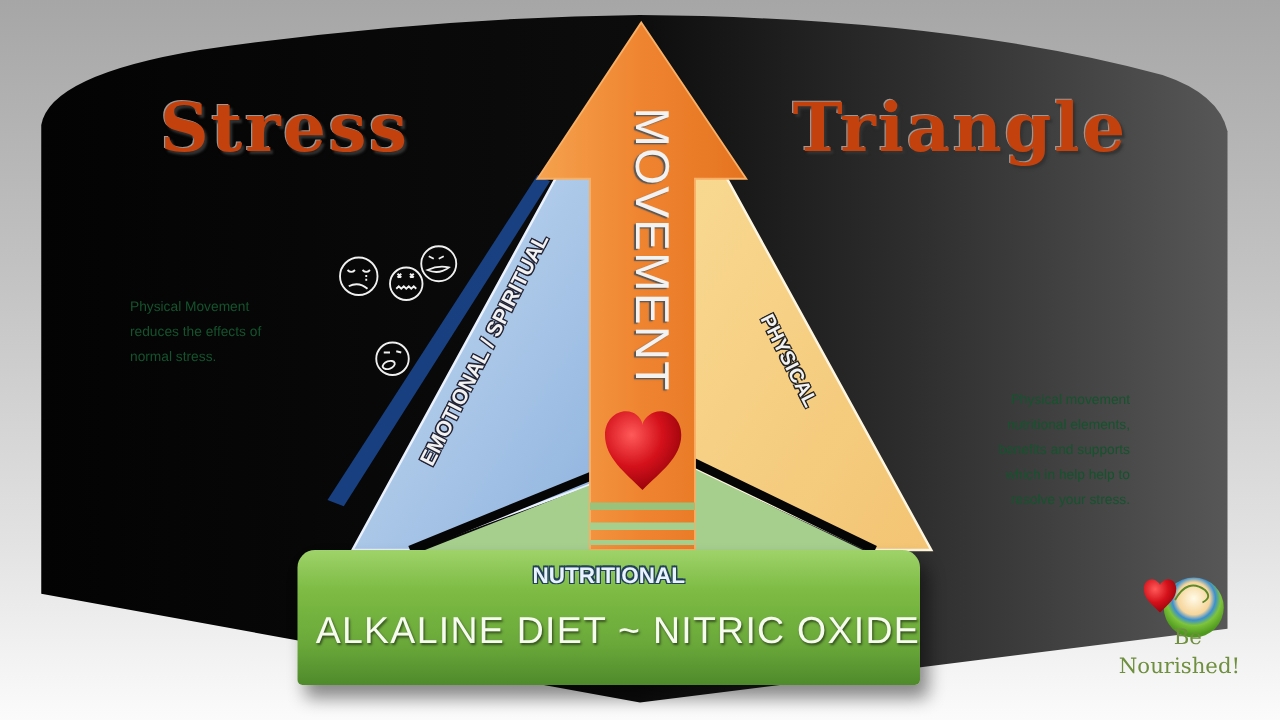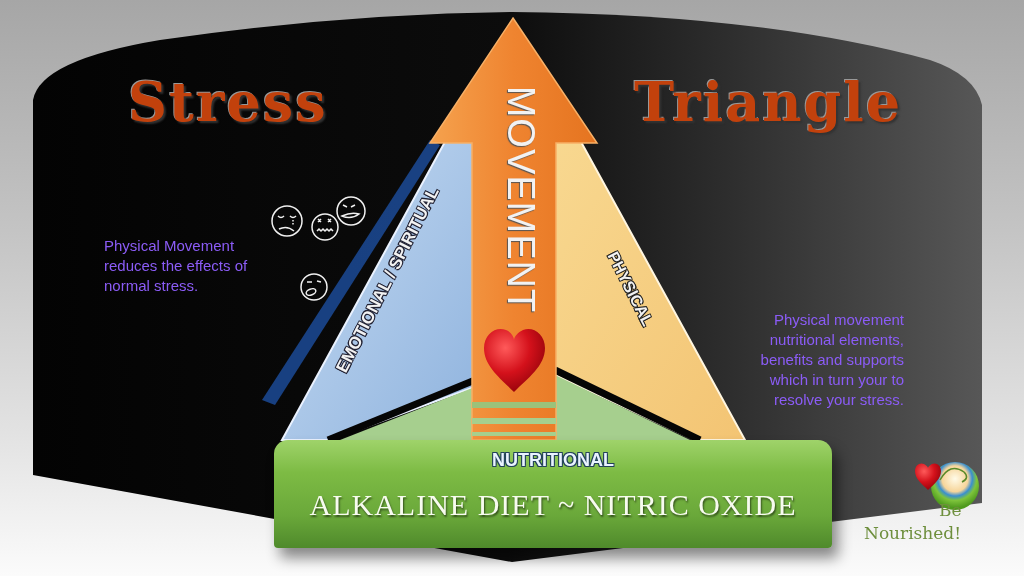--- a/index.html
+++ b/index.html
@@ -12,22 +12,22 @@
   svg.art { position: absolute; left: 0; top: 0; }
   .title-word {
     position: absolute; top: 70px;
     font-family: "DejaVu Serif", serif; font-weight: bold; font-size: 54px;
     color: #c2410c; letter-spacing: 2px;
     text-shadow: 2px 2px 2px #333, -1px -1px 0 #999;
   }
   .title-left { left: 128px; }
   .title-right { left: 610px; margin-left: 24px; }
   .caption {
-    position: absolute; color: #8b5cf6;
-    font-family: "Liberation Sans", sans-serif; font-size: 15px; line-height: 20px;
+    position: absolute; color: #14532d;
+    font-family: "Liberation Sans", sans-serif; font-size: 11px; line-height: 20px;
   }
   .caption-left { left: 104px; top: 236px; width: 190px; }
   .caption-right { left: 720px; top: 310px; width: 184px; text-align: right; }
   .caption span { display: block; white-space: nowrap; }
   .rot {
     position: absolute; font-family: "Liberation Sans", sans-serif; font-weight: bold;
     color: #f2f2f2; white-space: nowrap; transform-origin: center center;
   }
   .label-emotional {
     left: 258px; top: 270px; width: 260px; text-align: center;
@@ -39,43 +39,42 @@
     font-size: 16px; transform: rotate(63deg);
     text-shadow: 1px 1px 0 #222, -1px -1px 0 #222, 1px -1px 0 #222, -1px 1px 0 #222;
   }
   .label-movement {
     left: 380px; top: 178px; width: 280px; text-align: center;
     font-size: 38px; font-weight: normal; letter-spacing: 1px;
     transform: rotate(90deg);
     text-shadow: 1px 1px 1px #555;
   }
   .banner {
-    position: absolute; left: 238px; top: 440px; width: 558px; height: 108px;
+    position: absolute; left: 238px; top: 440px; width: 498px; height: 108px;
     border-radius: 14px 14px 4px 4px;
     background: linear-gradient(180deg, #9fd36a 0%, #7dbb44 30%, #6aa83a 70%, #4f8a2b 100%);
     box-shadow: 6px 10px 14px rgba(0,0,0,0.45);
-    margin-left: 36px;
   }
   .banner-sub {
     position: absolute; left: 0; width: 100%; top: 10px; text-align: center;
     font-family: "Liberation Sans", sans-serif; font-weight: bold; font-size: 18px;
     color: #e9f3ff;
     text-shadow: 1px 1px 0 #23425a, -1px -1px 0 #23425a, 1px -1px 0 #23425a, -1px 1px 0 #23425a;
   }
   .banner-main {
-    position: absolute; left: 0; width: 100%; top: 48px; text-align: center;
-    font-family: Liberation Serif, serif; font-size: 30px; color: #f7fbef;
+    position: absolute; left: 0; width: 100%; top: 48px; text-align: right;
+    font-family: Liberation Sans, sans-serif; font-size: 30px; color: #f7fbef;
     letter-spacing: 1px;
     text-shadow: 1px 2px 2px rgba(0,0,0,0.55);
   }
   .logo-be, .logo-nourished {
     position: absolute; font-family: "DejaVu Serif", serif; color: #6e8f3d; font-size: 17px;
   }
   .logo-be { left: 939px; top: 500px; }
-  .logo-nourished { left: 864px; top: 523px; }
+  .logo-nourished { left: 895px; top: 523px; }
 </style>
 </head>
 <body>
 
 <div class="stage">
 
   <svg class="art" width="1024" height="576" viewBox="0 0 1024 576">
     <defs>
       <linearGradient id="panelGrad" x1="0" y1="0" x2="1" y2="0">
         <stop offset="0" stop-color="#030303"></stop>
@@ -164,21 +163,21 @@
   <div class="caption caption-left">
     <span>Physical Movement</span>
     <span>reduces the effects of</span>
     <span>normal stress.</span>
   </div>
 
   <div class="caption caption-right">
     <span>Physical movement</span>
     <span>nutritional elements,</span>
     <span>benefits and supports</span>
-    <span>which in turn your to</span>
+    <span>which in help help to</span>
     <span>resolve your stress.</span>
   </div>
 
   <div class="rot label-emotional">EMOTIONAL / SPIRITUAL</div>
   <div class="rot label-physical">PHYSICAL</div>
   <div class="rot label-movement">MOVEMENT</div>
 
   <div class="banner">
     <div class="banner-sub">NUTRITIONAL</div>
     <div class="banner-main">ALKALINE DIET ~ NITRIC OXIDE</div>

